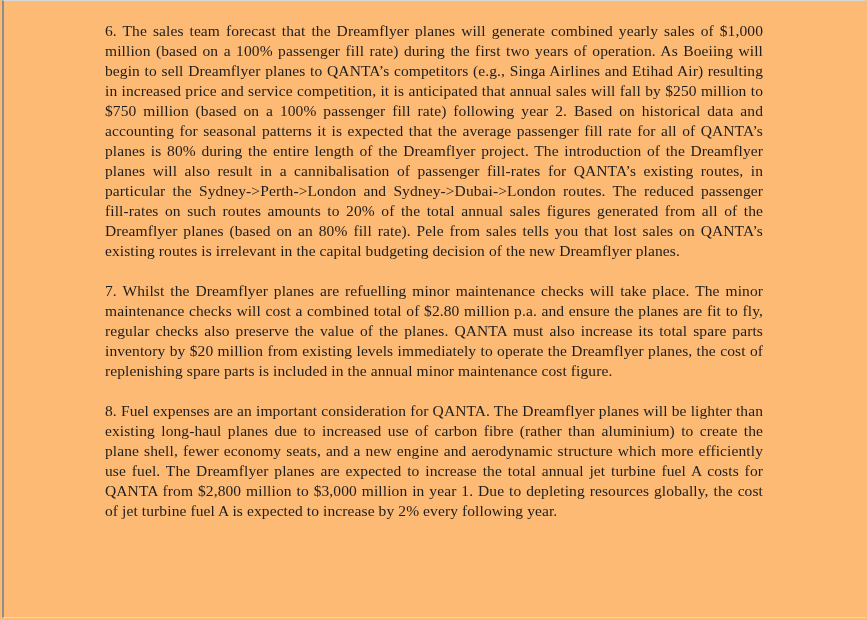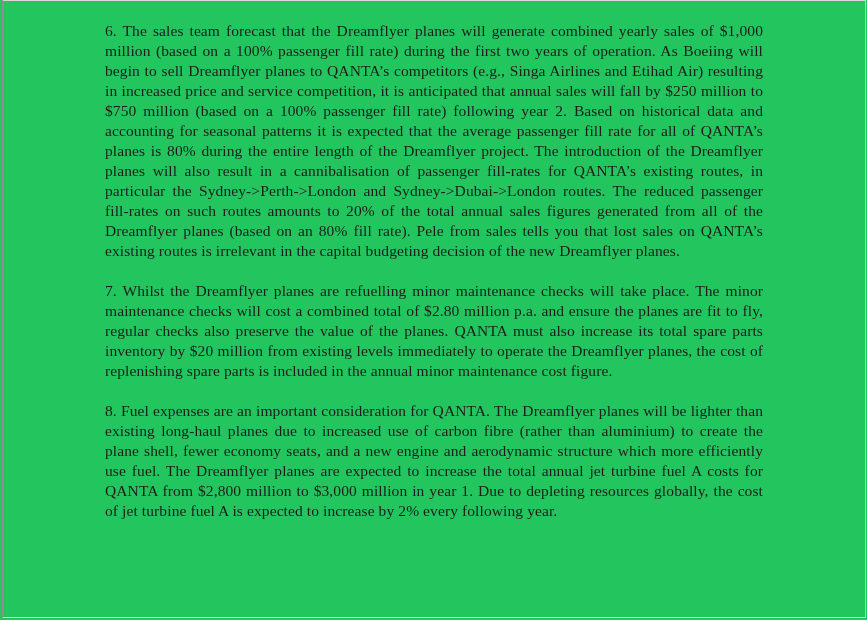--- a/index.html
+++ b/index.html
@@ -4,21 +4,21 @@
 <style>
   html, body {
     margin: 0;
     padding: 0;
     background: #ffffff;
   }
   .page {
     position: relative;
     width: 867px;
     height: 620px;
-    background: #22c55e;
+    background: #fdba74;
     overflow: hidden;
     font-family: "Liberation Serif", "DejaVu Serif", serif;
   }
   
   .frame {
     position: absolute;
     left: 2px;
     top: 0;
     right: 1px;
     bottom: 2px;

